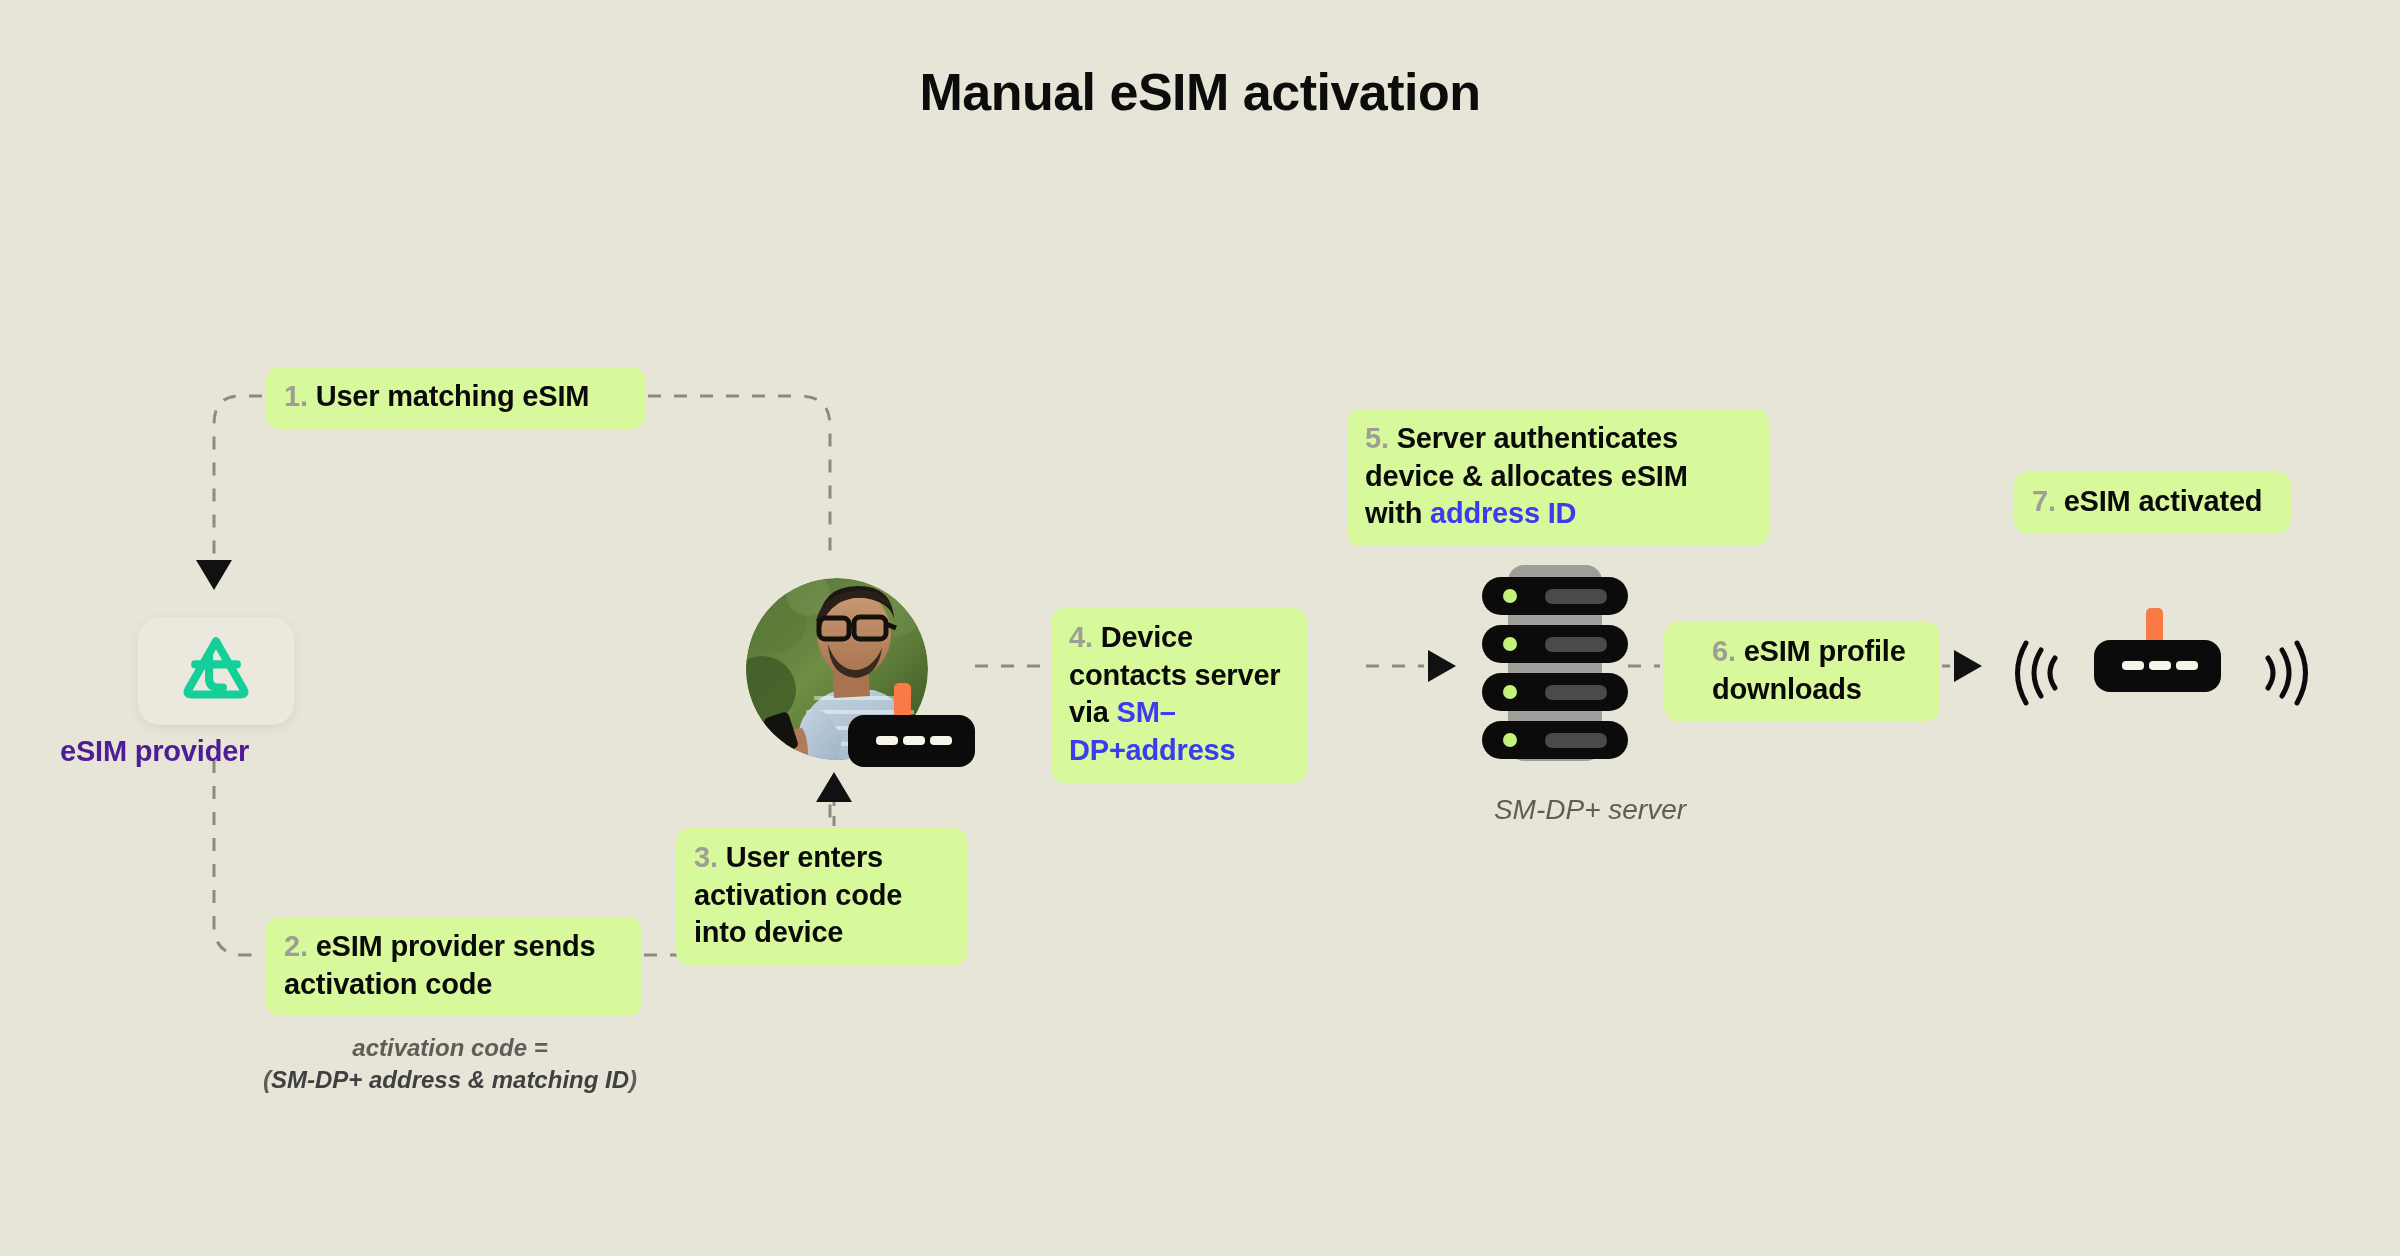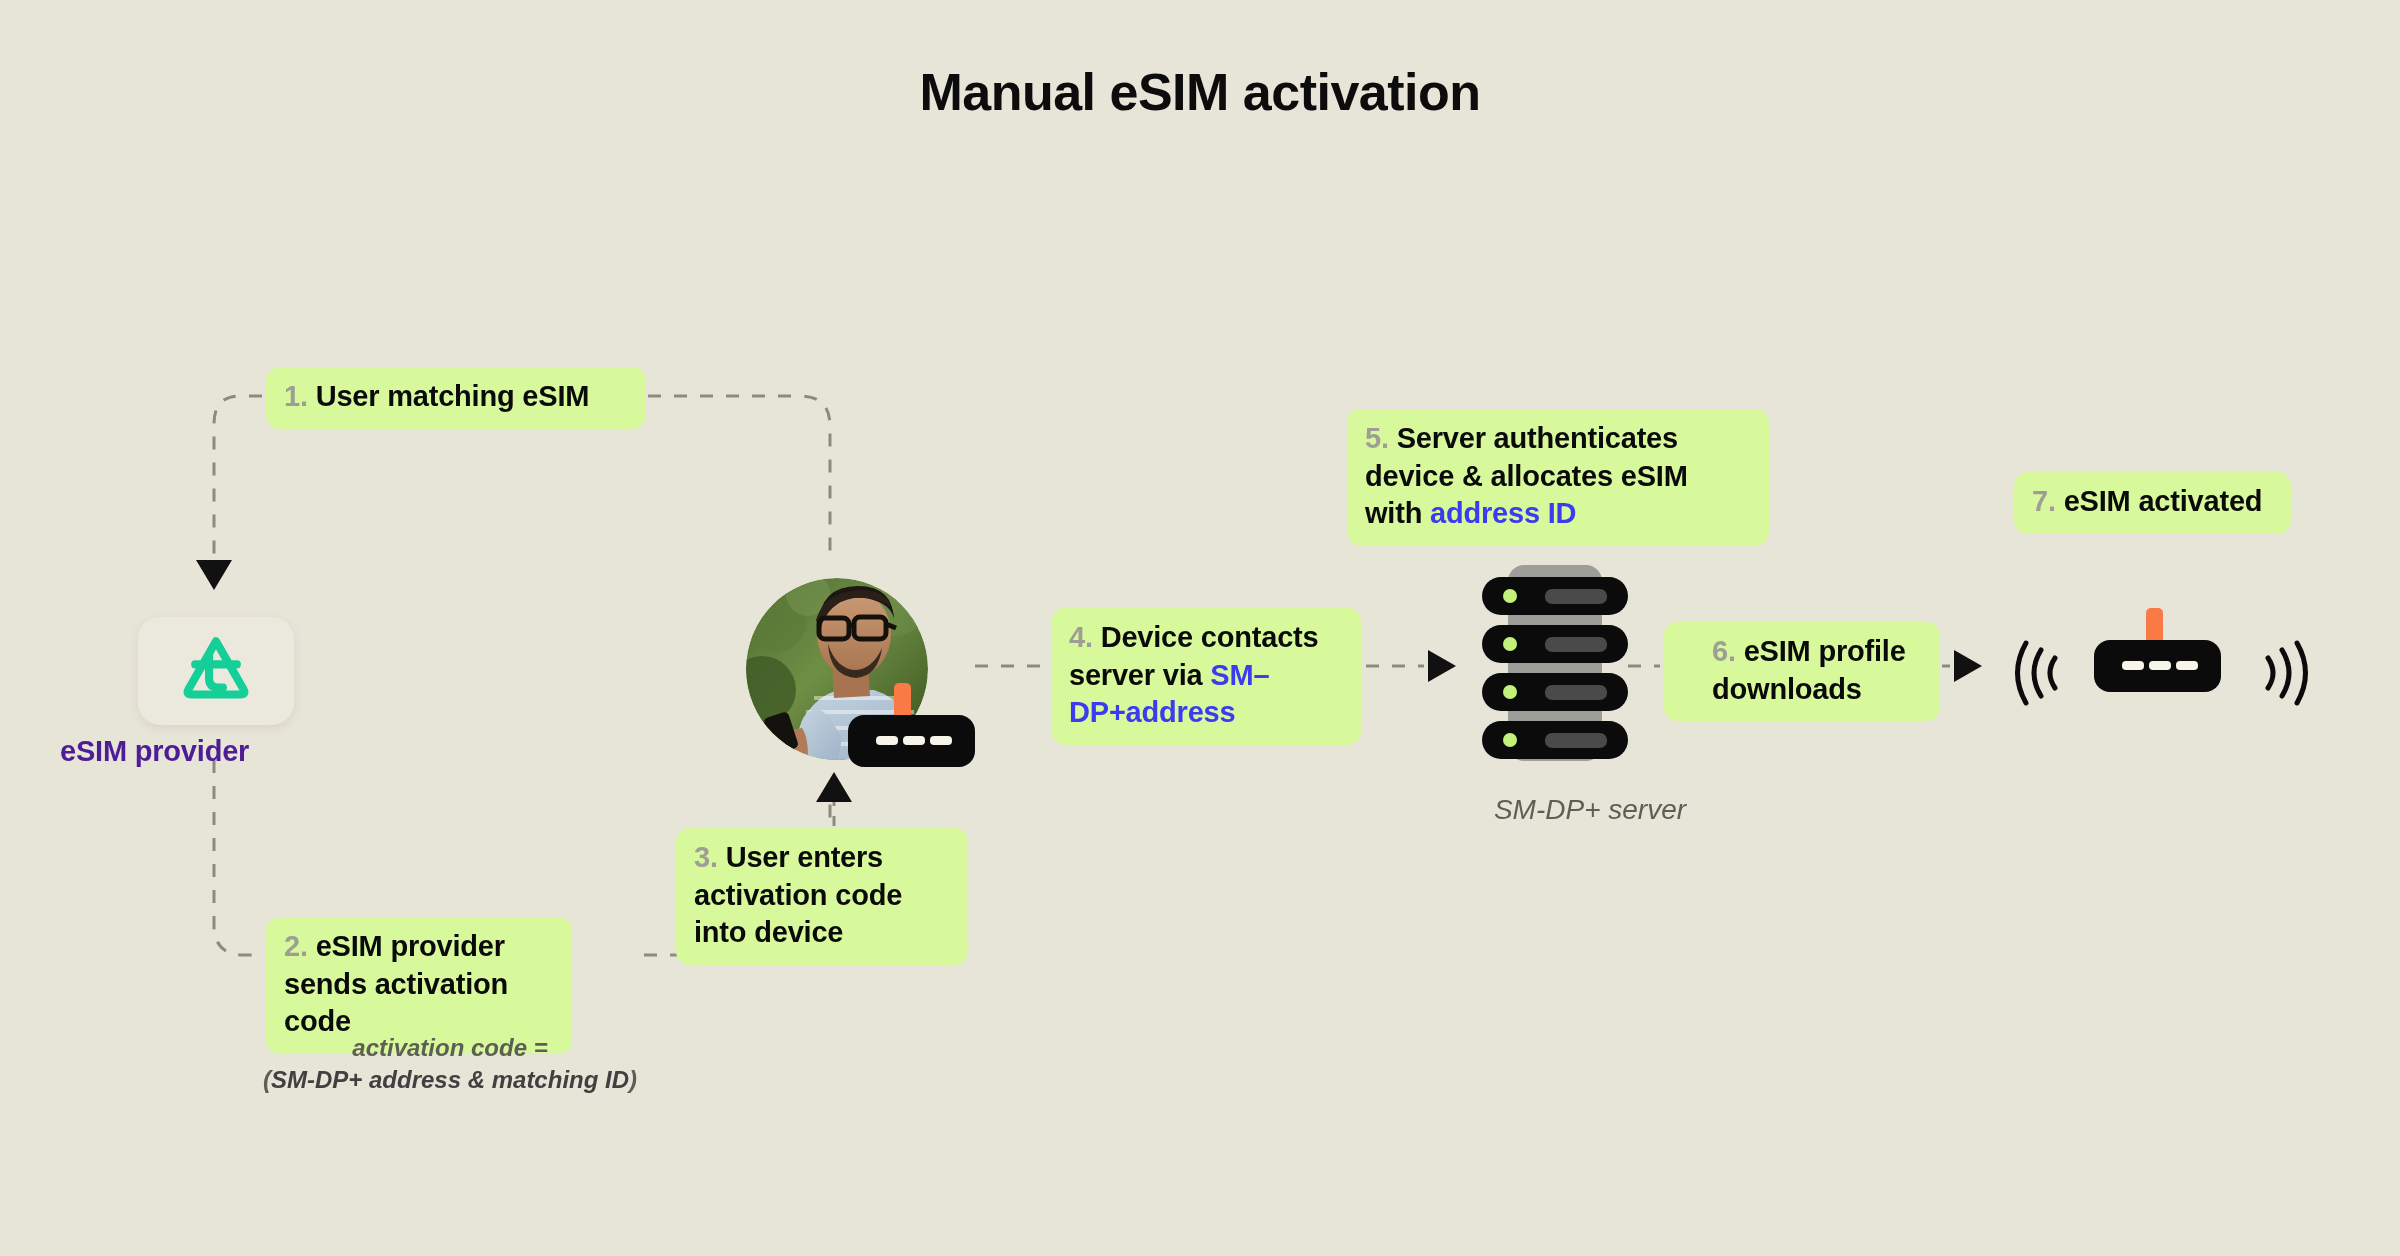--- a/index.html
+++ b/index.html
@@ -56,23 +56,23 @@
   .chip .num {
     color: #9e9e96;
     font-weight: 700;
   }
   .chip .blue {
     color: #3b3bf0;
     font-weight: 700;
   }
 
   #chip1 { left: 266px; top: 367px; width: 380px; }
-  #chip2 { left: 266px; top: 917px; width: 306px; }
+  #chip2 { left: 266px; top: 917px; width: 376px; }
   #chip3 { left: 676px; top: 828px; width: 292px; }
-  #chip4 { left: 1051px; top: 608px; width: 310px; }
+  #chip4 { left: 1051px; top: 608px; width: 256px; }
   #chip5 { left: 1347px; top: 409px; width: 422px; }
   #chip6 { left: 1664px; top: 622px; width: 276px; padding-left: 48px; }
   #chip7 { left: 2014px; top: 472px; width: 277px; }
 
   
   .provider-card {
     position: absolute;
     left: 138px;
     top: 617px;
     width: 156px;

